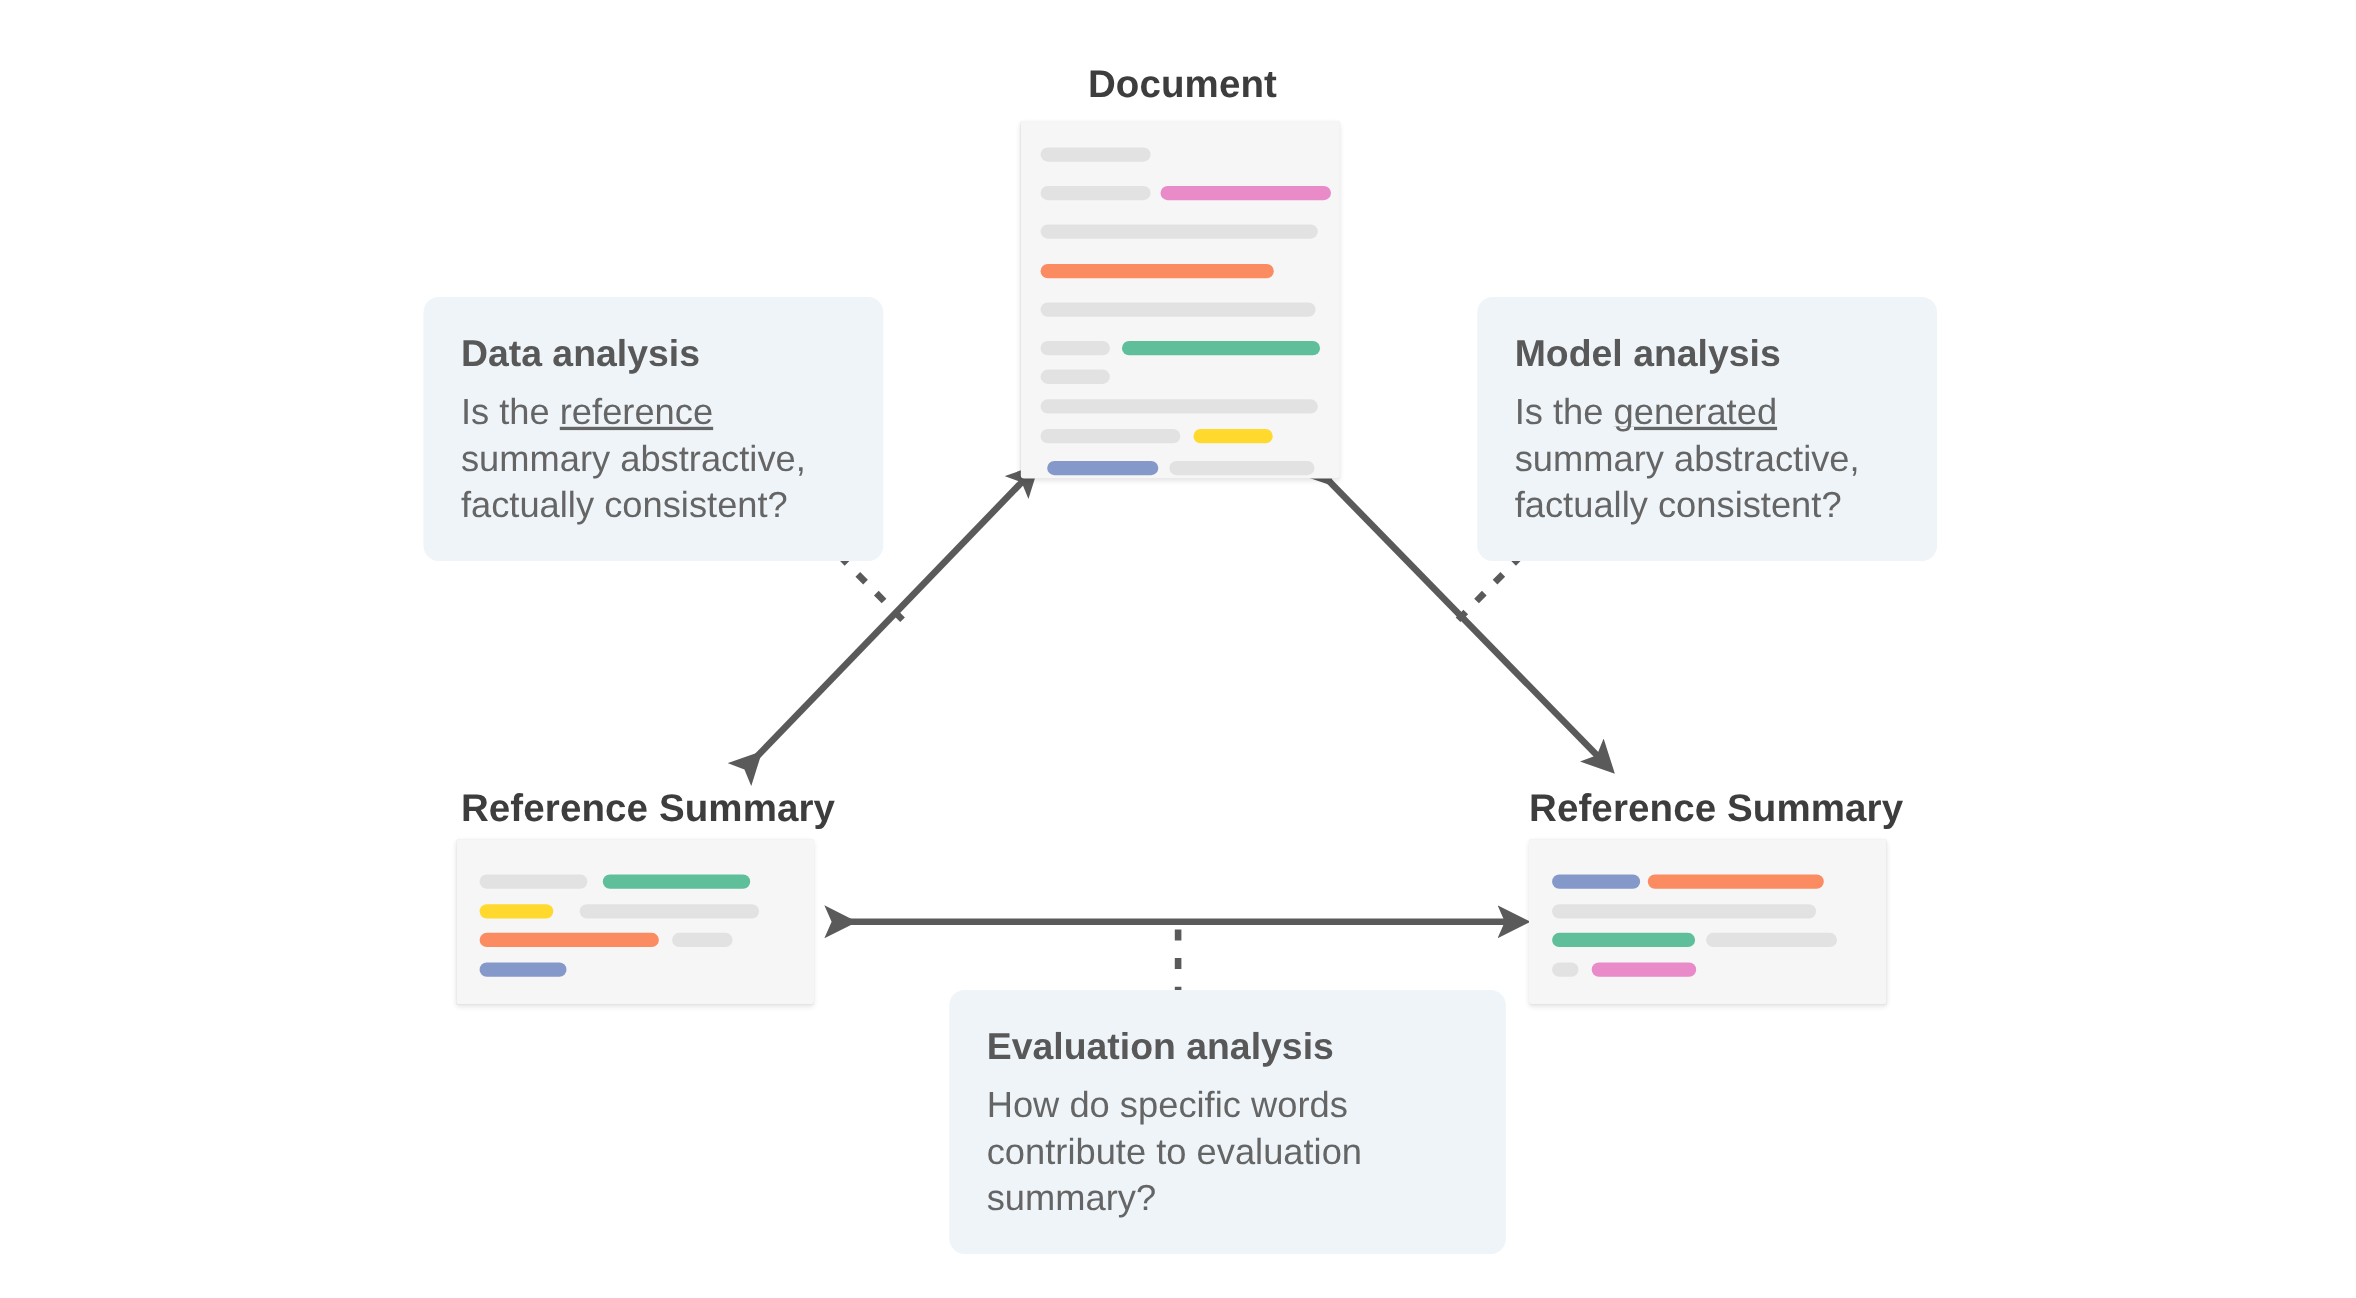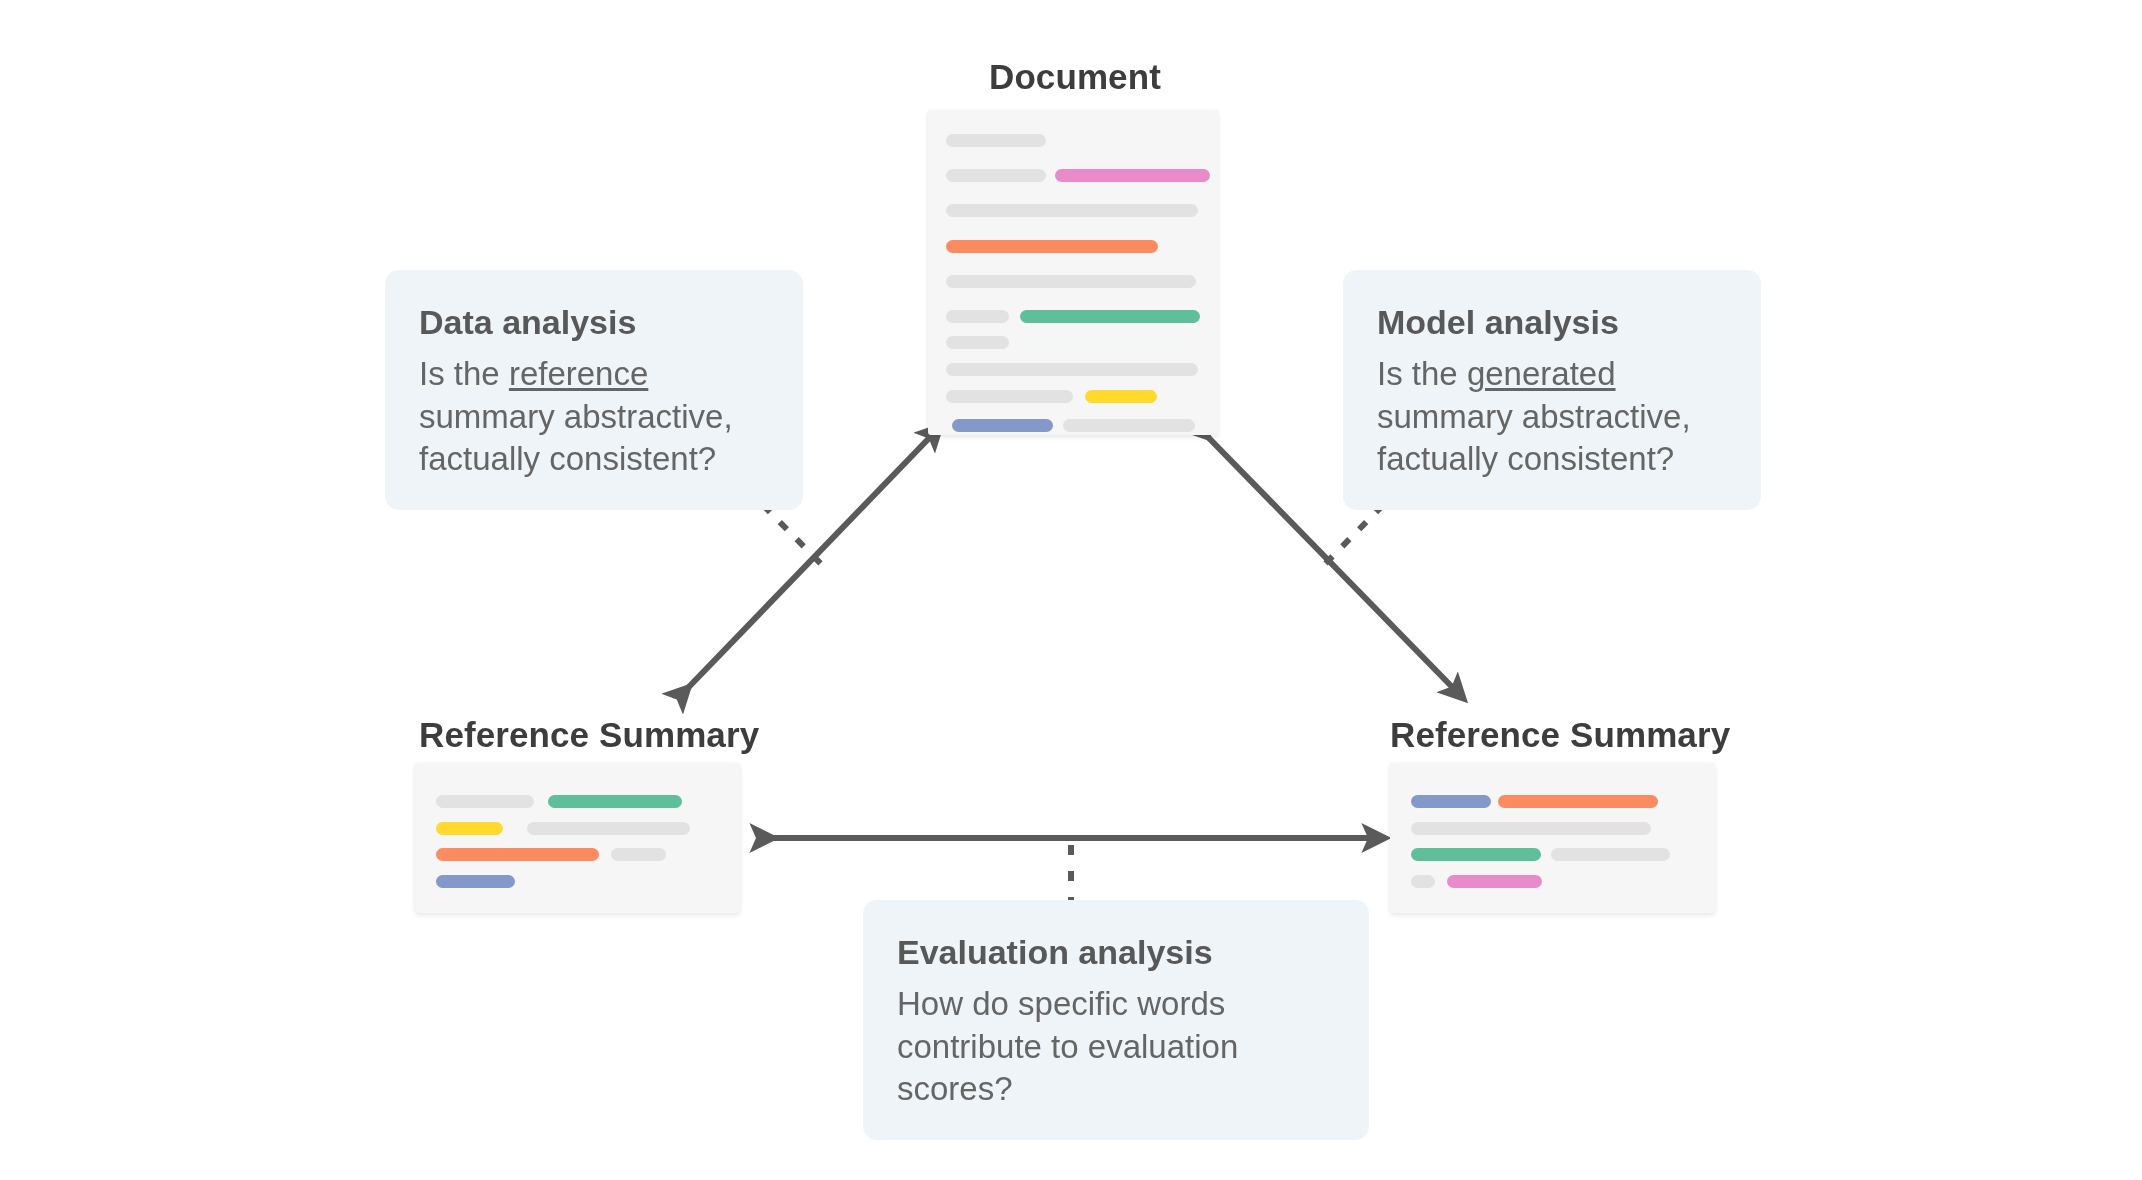--- a/index.html
+++ b/index.html
@@ -185,17 +185,17 @@
   <div class="callout" style="left:385px; top:270px; width:418px; height:240px;">
     <p class="callout-title">Data analysis</p>
     <p class="callout-body">
       <span>Is the </span><u>reference</u><span> summary abstractive, factually consistent?</span>
     </p>
   </div>
 
   <div class="callout" style="left:863px; top:900px; width:506px; height:240px;">
     <p class="callout-title">Evaluation analysis</p>
     <p class="callout-body">
-      <span></span><u></u><span>How do specific words contribute to evaluation scores?</span>
+      <span></span><u></u><span>How do specific words contribute to evaluation summary?</span>
     </p>
   </div>
 
 </div>
 
 </body></html>

